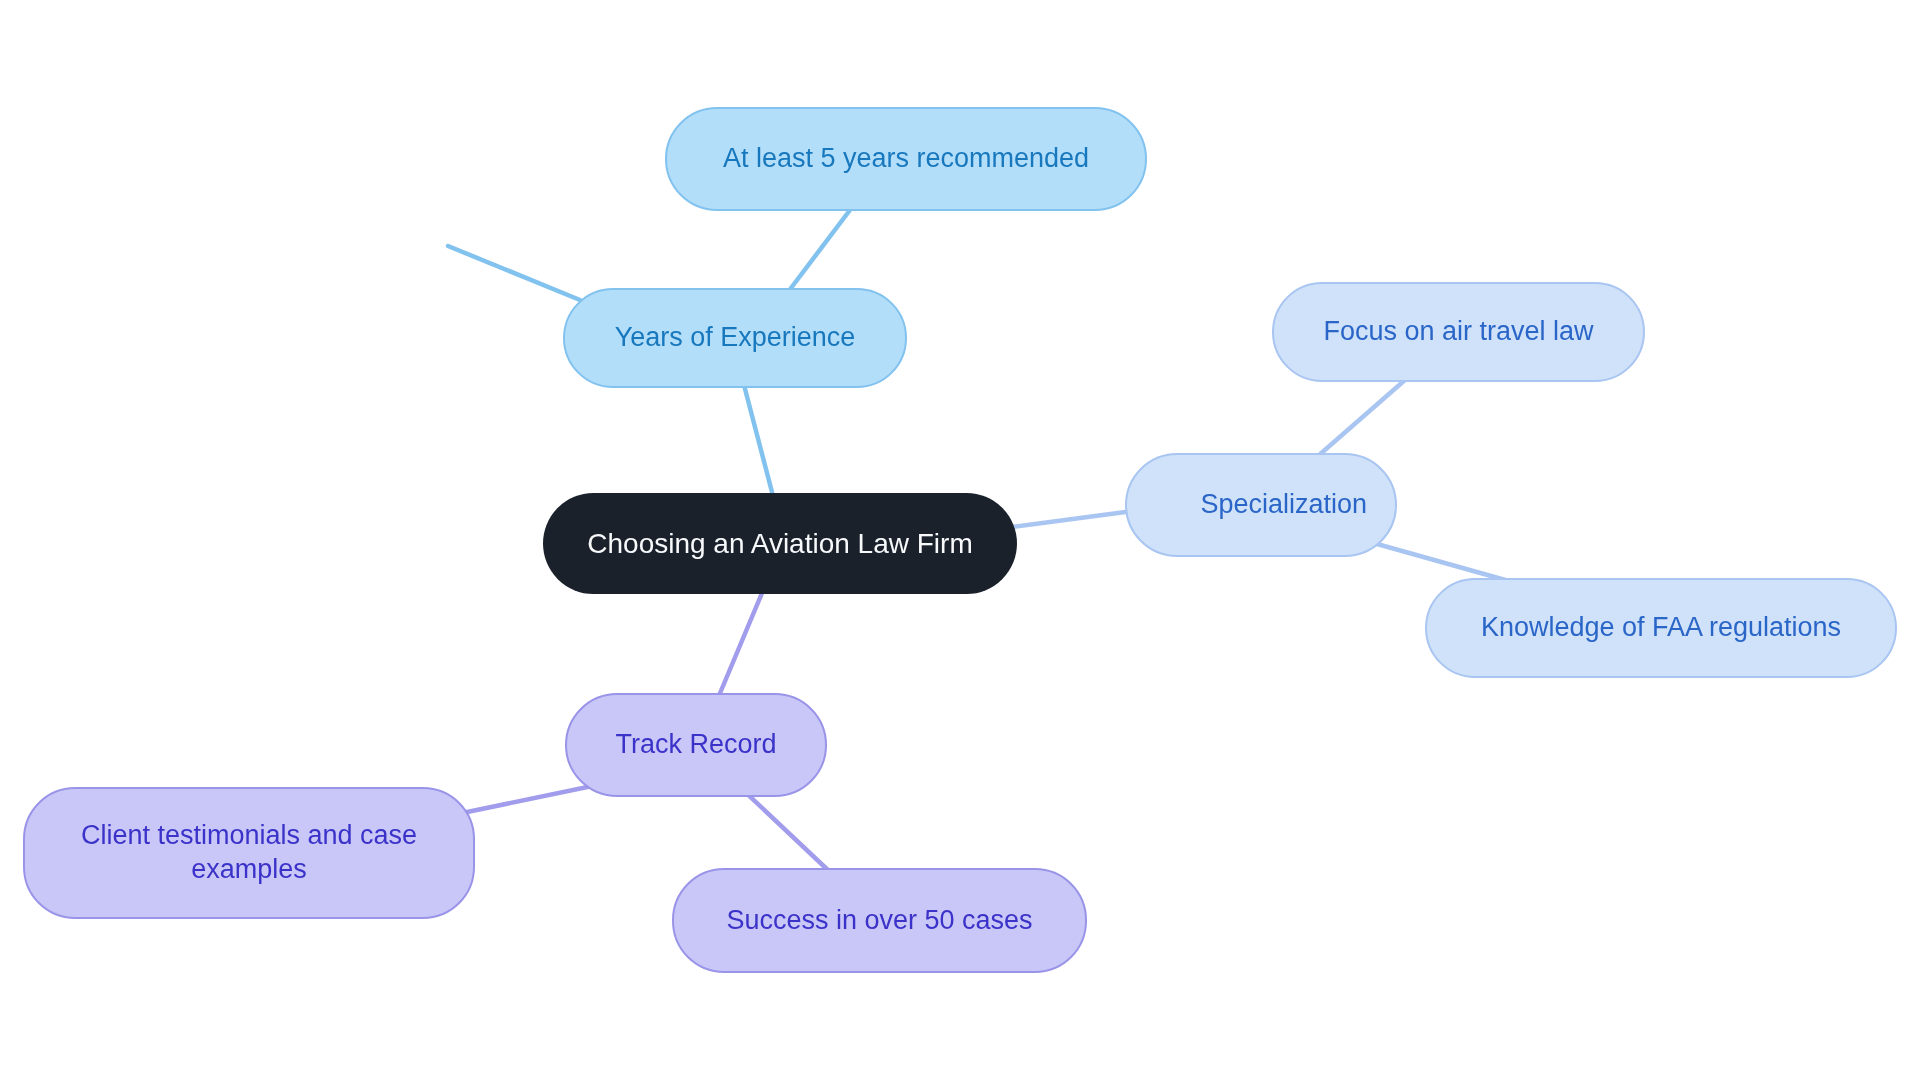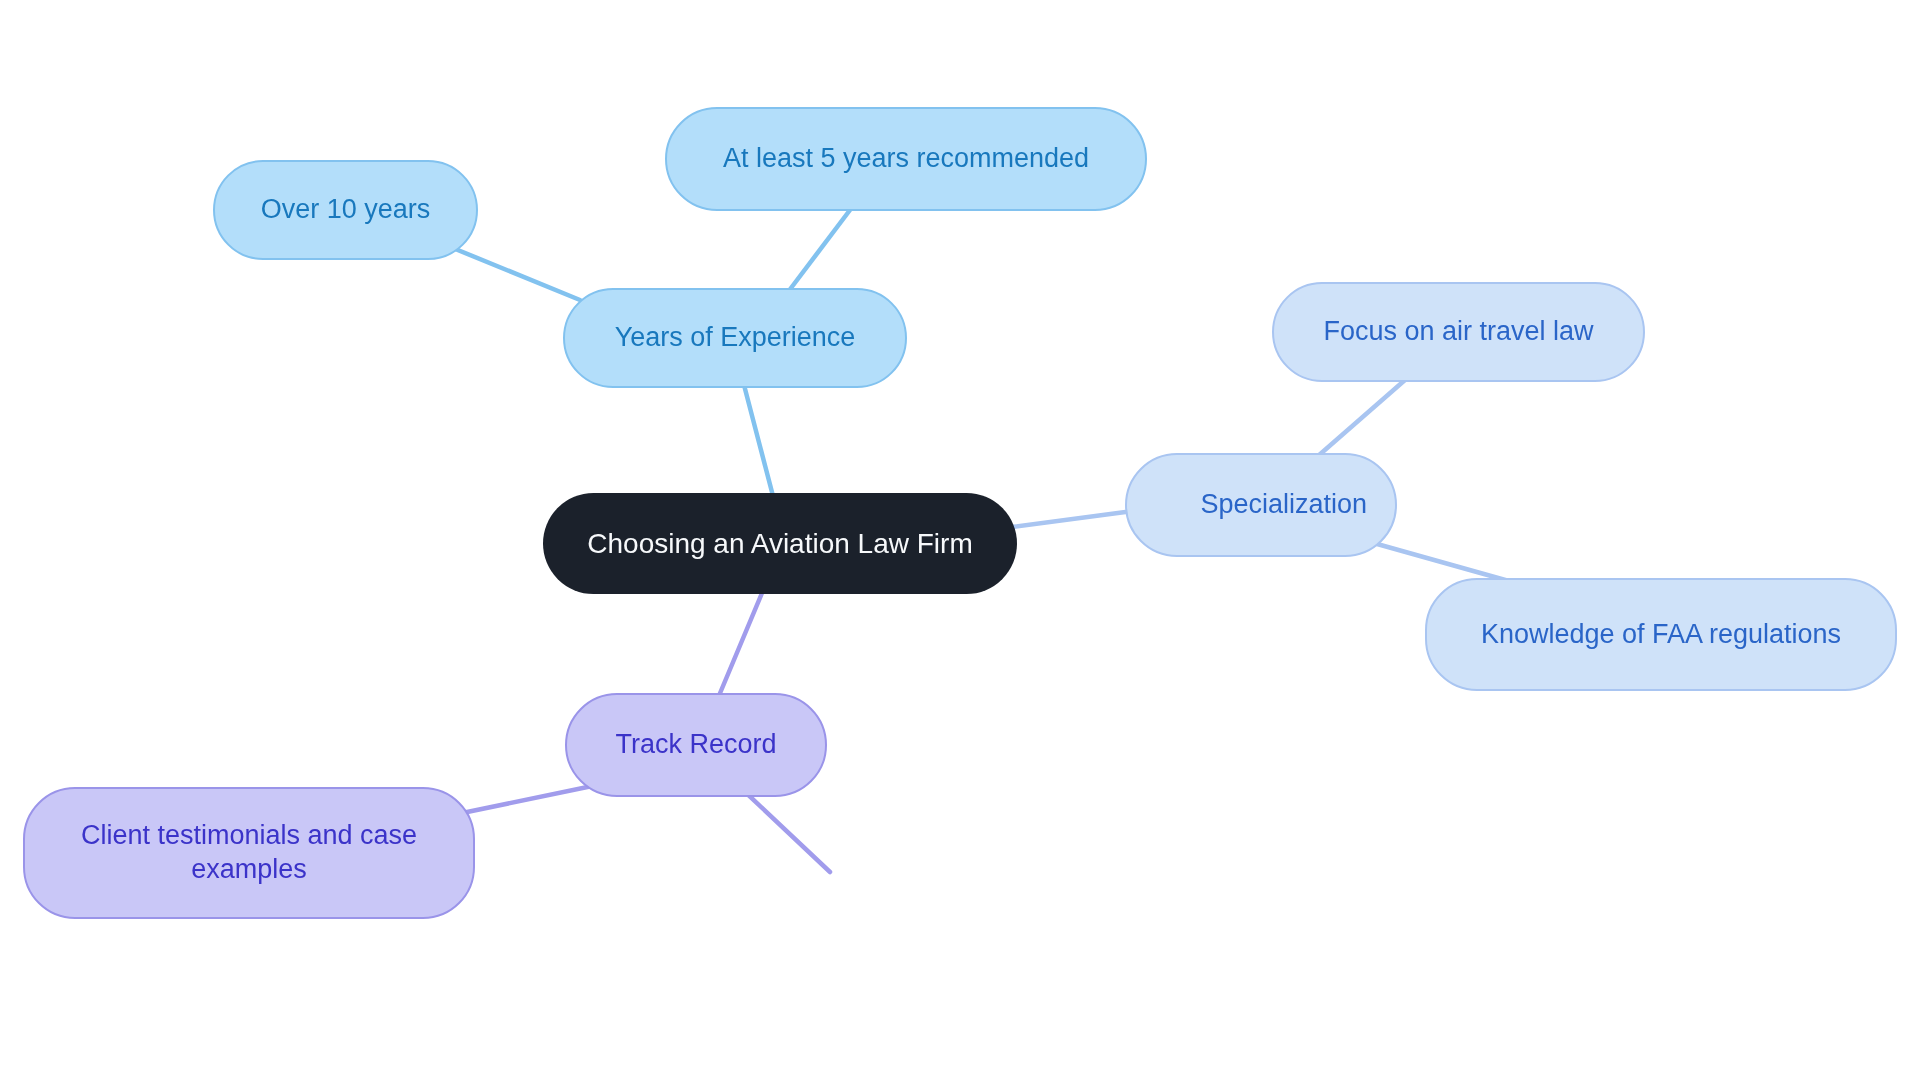--- a/index.html
+++ b/index.html
@@ -79,42 +79,42 @@
   </svg>
 
   <div class="node center" style="left:543px;top:493px;width:474px;height:101px;justify-content:center;">
     <span>Choosing an Aviation Law Firm</span>
   </div>
 
   <div class="node blue" style="left:563px;top:288px;width:344px;height:100px;">
     <span>Years of Experience</span>
   </div>
 
-  <div class="node blue" style="left:213px;top:160px;width:265px;height:100px;">
-    <span>Over 10 years</span>
-  </div>
 
   <div class="node blue" style="left:665px;top:107px;width:482px;height:104px;">
     <span>At least 5 years recommended</span>
   </div>
 
   <div class="node peri" style="left:1125px;top:453px;width:272px;height:104px;justify-content:flex-end;">
     <span>Specialization</span>
   </div>
 
   <div class="node peri" style="left:1272px;top:282px;width:373px;height:100px;">
     <span>Focus on air travel law</span>
   </div>
 
-  <div class="node peri" style="left:1425px;top:578px;width:472px;height:113px;">
+  <div class="node peri" style="left:1425px;top:578px;width:472px;height:100px;">
     <span>Knowledge of FAA regulations</span>
   </div>
 
   <div class="node lav" style="left:565px;top:693px;width:262px;height:104px;">
     <span>Track Record</span>
   </div>
 
   <div class="node lav" style="left:23px;top:787px;width:452px;height:132px;padding:0 45px;">
     <span>Client testimonials and case examples</span>
   </div>
 
+  <div class="node lav" style="left:672px;top:868px;width:415px;height:105px;">
+    <span>Success in over 50 cases</span>
+  </div>
 
 </div>
 
 </body></html>

